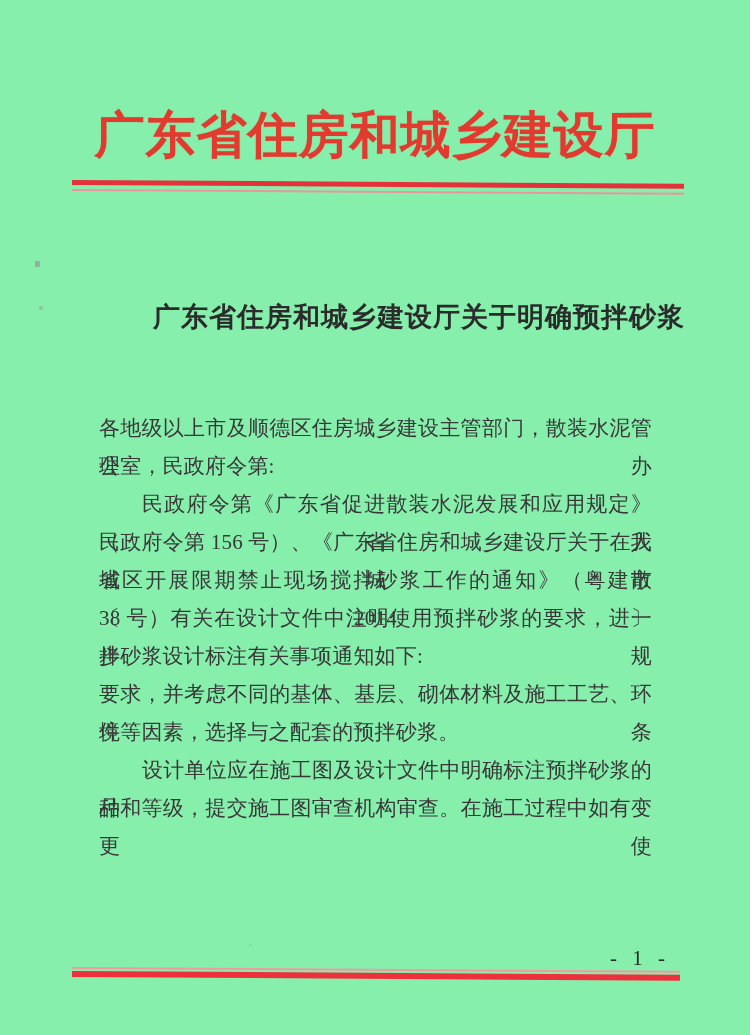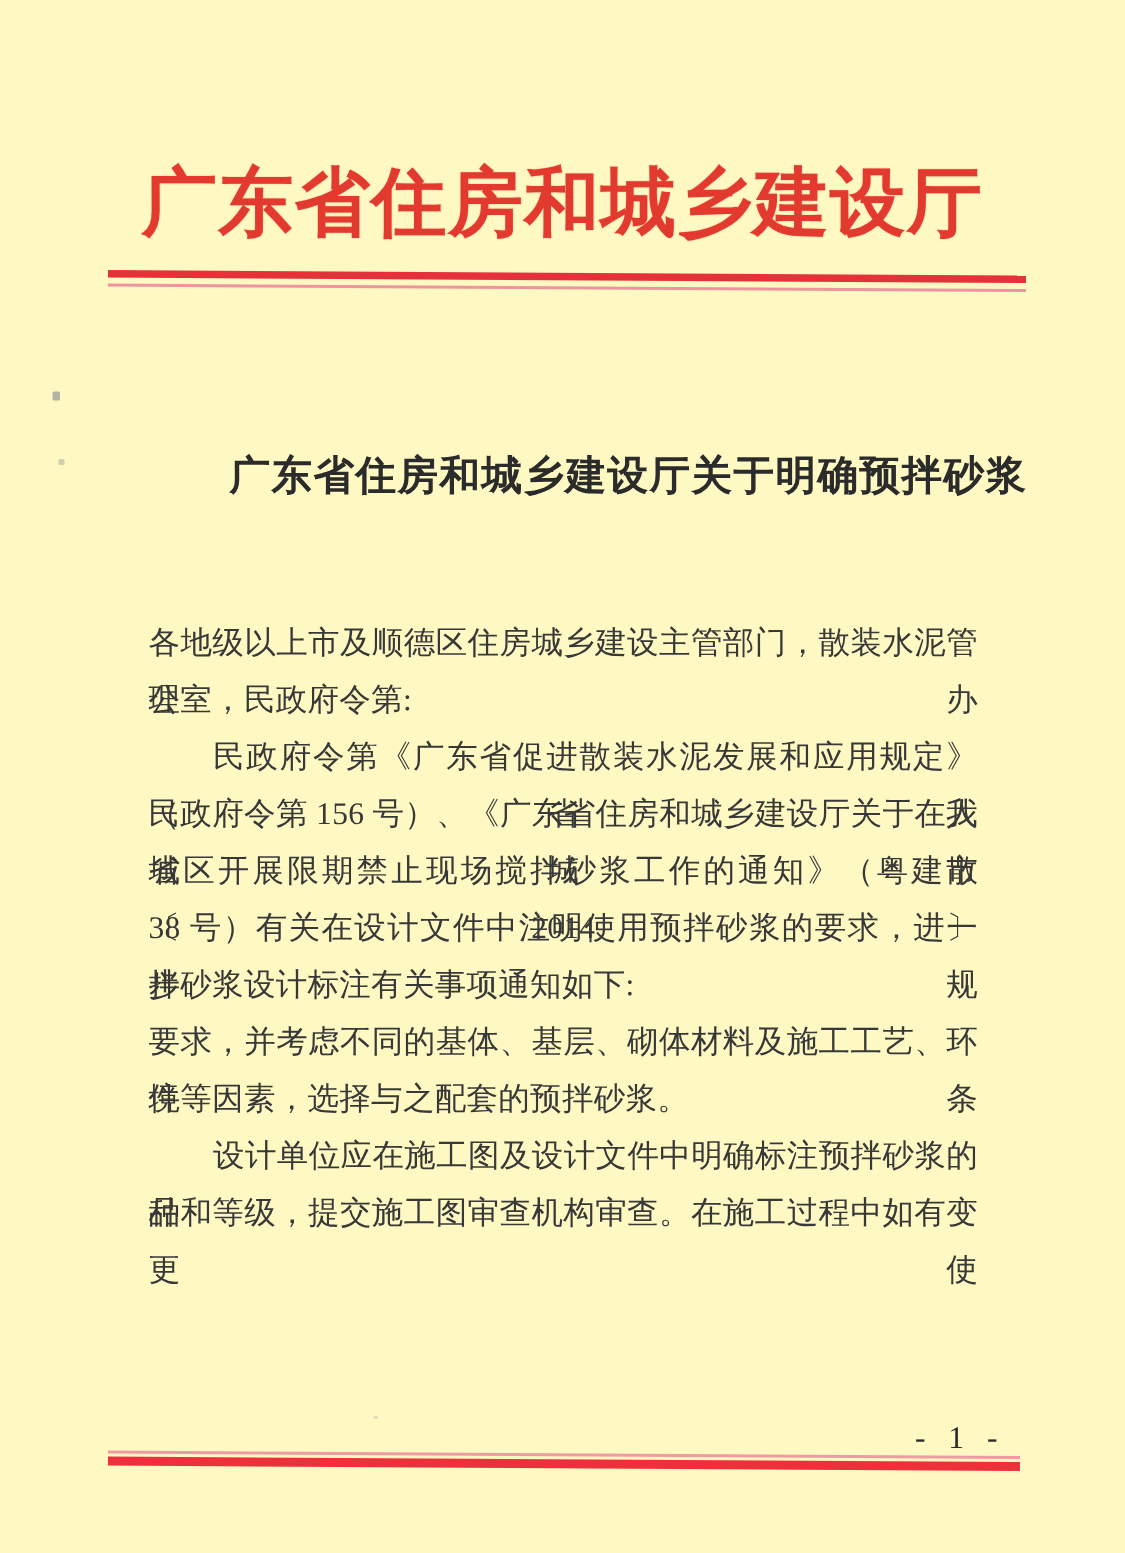--- a/index.html
+++ b/index.html
@@ -8,21 +8,21 @@
     background: #ffffff;
     width: 750px;
     height: 1035px;
     overflow: hidden;
     font-family: "Liberation Serif", "DejaVu Serif", serif;
   }
   .page {
     position: relative;
     width: 750px;
     height: 1035px;
-    background: #fef9c3;
+    background: #86efac;
   }
   
   .agency-title {
     position: absolute;
     top: 102px;
     left: 0;
     width: 750px;
     text-align: center;
     font-size: 50px;
     font-weight: bold;

